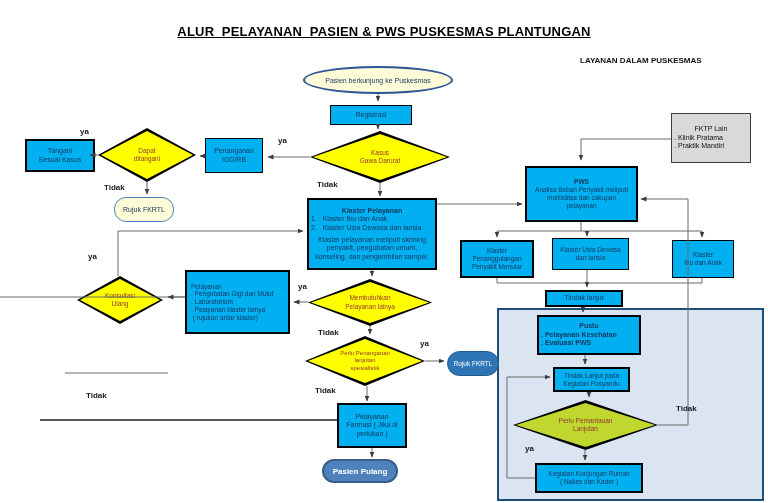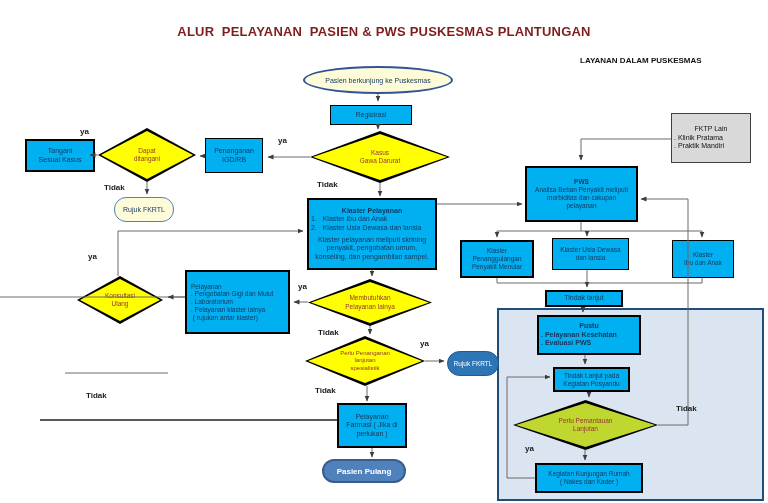--- a/index.html
+++ b/index.html
@@ -1,19 +1,19 @@
 <!DOCTYPE html>
 <html><head>
 <meta charset="utf-8">
 <style>
   html,body{margin:0;padding:0;background:#fff;}
   .canvas{position:relative;width:768px;height:503px;background:#fff;overflow:hidden;
           font-family:"Liberation Sans",sans-serif;}
   .doc-title{position:absolute;left:0;right:0;top:24px;text-align:center;font-size:13px;
-             font-weight:bold;color:#7f1d1d;white-space:pre;letter-spacing:.2px;}
+             font-weight:bold;color:#000000;white-space:pre;letter-spacing:.2px;text-decoration:underline;}
   .hdr{position:absolute;font-weight:bold;color:#111;margin-left:20px;}
   .hdr-dalam{left:560px;top:56px;font-size:8px;}
   .hdr-luar{left:655px;top:372px;width:88px;font-size:6.5px;text-align:center;white-space:pre-line;line-height:1.3;}
   .section-box{position:absolute;left:497px;top:308px;width:263px;height:189px;
                background:#dbe5f1;border:2px solid #1f4e79;z-index:1;}
   .box{position:absolute;display:flex;flex-direction:column;align-items:center;justify-content:center;
        text-align:center;background:#00b0f0;border:1.5px solid #000;color:#15375e;
        font-size:7px;line-height:1.2;white-space:pre-line;z-index:2;box-sizing:border-box;}
   .thick{border-width:2.5px;}
   .ta-left{align-items:flex-start;text-align:left;}
@@ -103,21 +103,21 @@
     <div class="d-fill"></div>
     <div class="d-lbl" style="font-size:6px;">Perlu Penanganan
 lanjutan
 spesialistik</div>
   </div>
   <div class="oval pill" style="left:447px;top:351px;width:52px;height:25px;">Rujuk FKRTL</div>
 
   <div class="box" style="left:337px;top:403px;width:70px;height:45px;border-width:2px;">Pelayanan
 Farmasi ( Jika di
 perlukan )</div>
-  <div class="oval pill2" style="left:322px;top:459px;width:84px;height:24px;">Pasien Pulang</div>
+  <div class="oval pill2" style="left:322px;top:459px;width:76px;height:24px;">Pasien Pulang</div>
 
   <div class="box graybox" style="left:671px;top:113px;width:80px;height:50px;padding:2px;">
     <div>FKTP Lain</div>
     <div class="pre" style="align-self:flex-start;text-align:left;">. Klinik Pratama
 . Praktik Mandiri</div>
   </div>
   <div class="box thick" style="left:525px;top:166px;width:113px;height:56px;font-size:6.5px;">
     <div class="b-title">PWS</div>
     <div>Analisa Beban Penyakit meliputi
 morbiditas dan cakupan

